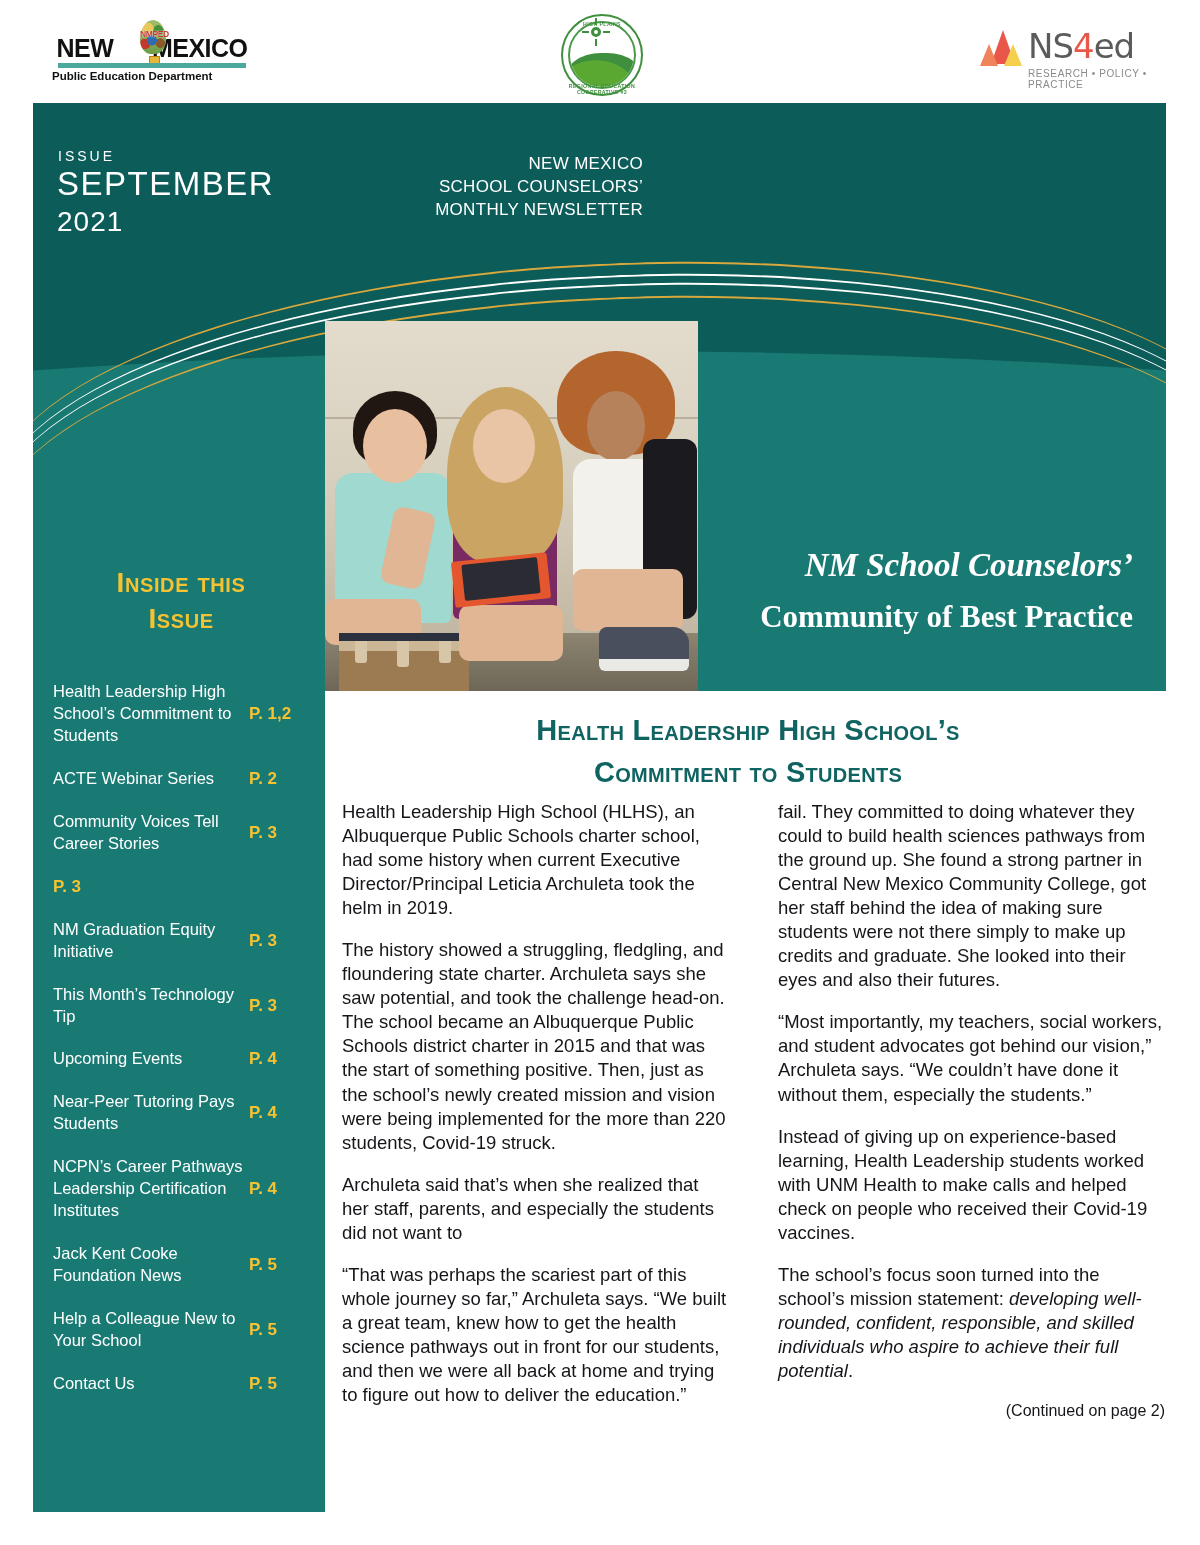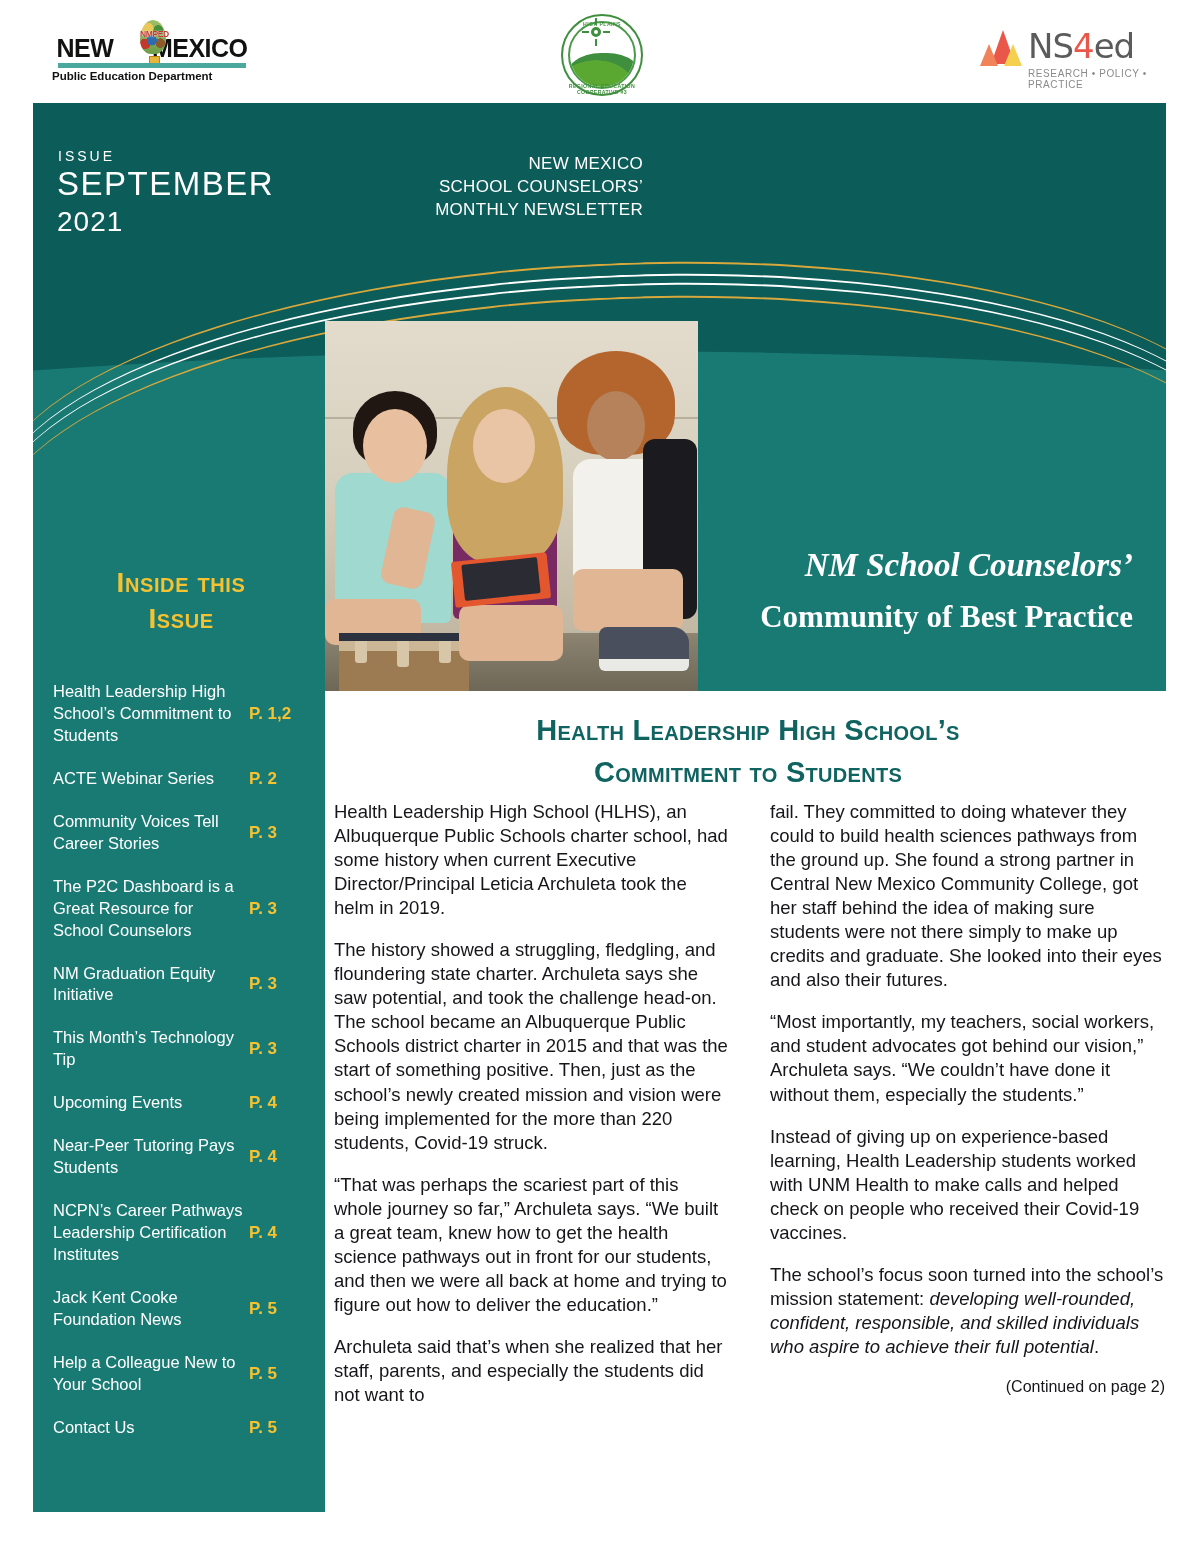--- a/index.html
+++ b/index.html
@@ -389,21 +389,21 @@
     position: absolute;
     left: 0; top: 105px;
     width: 836px;
     display: flex;
     gap: 37px;
   }
   .col {
     width: 399px;
   }
   .col p {
-    margin: 0 0 18px 4px;
+    margin: 0 0 18px 12px;
     color: #16161a;
     font-size: 18.5px;
     line-height: 1.3;
     font-family: "Liberation Sans", sans-serif;
   }
   .col p em { font-style: italic; }
   .continued {
     margin: 4px 0 0 0 !important;
     text-align: right;
     font-size: 16px !important;
@@ -532,21 +532,20 @@
       </div>
       <div class="toc-row">
         <div class="toc-title">ACTE Webinar Series</div>
         <div class="toc-page">P. 2</div>
       </div>
       <div class="toc-row">
         <div class="toc-title">Community Voices Tell Career Stories</div>
         <div class="toc-page">P. 3</div>
       </div>
       <div class="toc-row">
-        <div class="toc-title">The P2C Dashboard is a Great Resource for School Counselors</div>
         <div class="toc-page">P. 3</div>
       </div>
       <div class="toc-row">
         <div class="toc-title">NM Graduation Equity Initiative</div>
         <div class="toc-page">P. 3</div>
       </div>
       <div class="toc-row">
         <div class="toc-title">This Month’s Technology Tip</div>
         <div class="toc-page">P. 3</div>
       </div>
@@ -579,22 +578,22 @@
 
 <div class="article">
   <div class="article-head">
     <div>Health Leadership High School’s</div>
     <div>Commitment to Students</div>
   </div>
   <div class="cols">
     <div class="col" id="col-left">
         <p>Health Leadership High School (HLHS), an Albuquerque Public Schools charter school, had some history when current Executive Director/Principal Leticia Archuleta took the helm in 2019.</p>
         <p>The history showed a struggling, fledgling, and floundering state charter. Archuleta says she saw potential, and took the challenge head-on. The school became an Albuquerque Public Schools district charter in 2015 and that was the start of something positive. Then, just as the school’s newly created mission and vision were being implemented for the more than 220 students, Covid-19 struck.</p>
+        <p> Archuleta said that’s when she realized that her staff, parents, and especially the students did not want to</p>
         <p>“That was perhaps the scariest part of this whole journey so far,” Archuleta says. “We built a great team, knew how to get the health science pathways out in front for our students, and then we were all back at home and trying to figure out how to deliver the education.”</p>
-        <p> Archuleta said that’s when she realized that her staff, parents, and especially the students did not want to</p>
       </div>
     <div class="col" id="col-right">
         <p>fail. They committed to doing whatever they could to build health sciences pathways from the ground up. She found a strong partner in Central New Mexico Community College, got her staff behind the idea of making sure students were not there simply to make up credits and graduate. She looked into their eyes and also their futures.</p>
         <p>“Most importantly, my teachers, social workers, and student advocates got behind our vision,” Archuleta says. “We couldn’t have done it without them, especially the students.”</p>
         <p>Instead of giving up on experience-based learning, Health Leadership students worked with UNM Health to make calls and helped check on people who received their Covid-19 vaccines.</p>
         <p><span>The school’s focus soon turned into the school’s mission statement: </span><em>developing well-rounded, confident, responsible, and skilled individuals who aspire to achieve their full potential</em><span>.</span></p>
         <p class="continued">(Continued on page 2)</p>
       </div>
   </div>
 </div>

